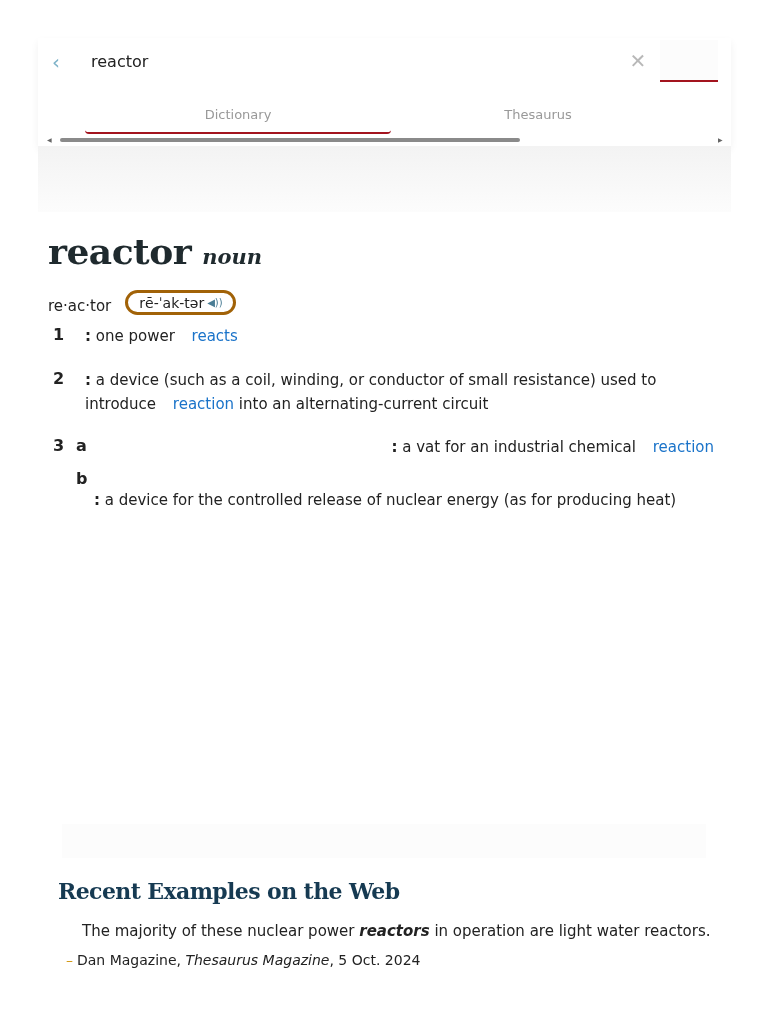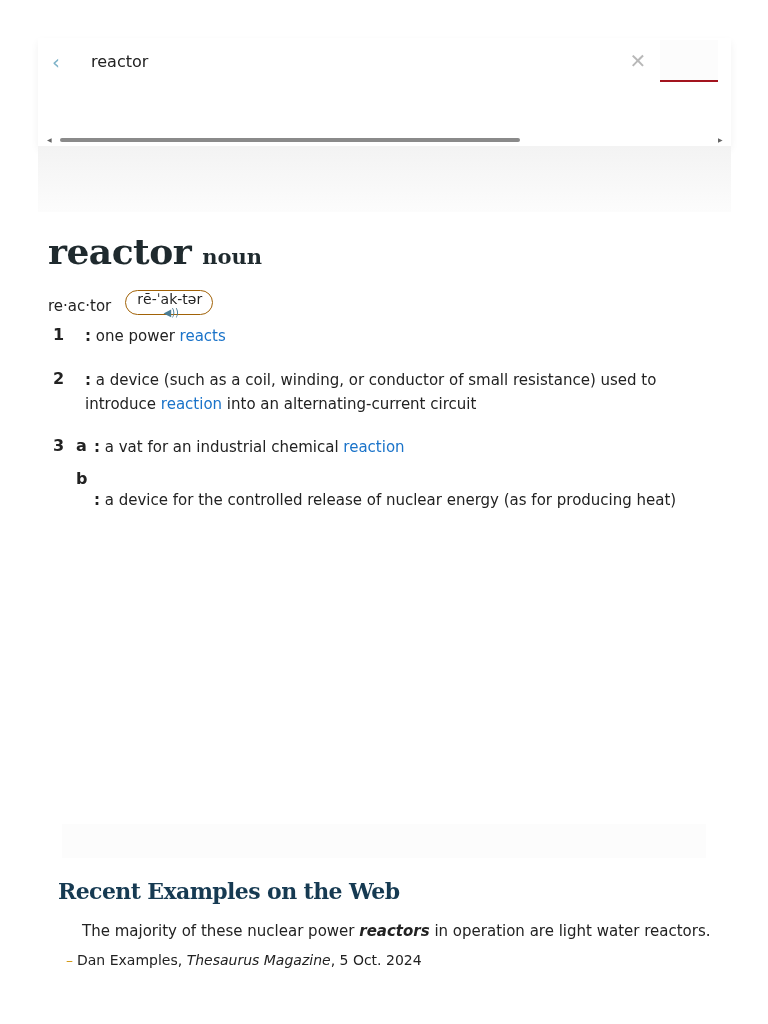--- a/index.html
+++ b/index.html
@@ -48,36 +48,36 @@
       background: linear-gradient(#f3f3f3, #fcfcfc);
     }
 
     .headword-row { position: absolute; left: 48px; top: 230px; height: 48px; white-space: nowrap; }
     .headword {
       font-family: "DejaVu Serif", "Liberation Serif", serif; font-weight: bold;
       font-size: 36px; color: #1f2a2e; letter-spacing: -0.5px;
     }
     .pos {
       font-family: "DejaVu Serif", "Liberation Serif", serif; font-weight: bold;
-      font-size: 21px; color: #1f2a2e; margin-left: 6px;
+      font-size: 21px; color: #1f2a2e; margin-left: 6px; font-style: italic;
     }
 
     .pron-row { position: absolute; left: 48px; top: 289px; height: 26px; display: flex; align-items: flex-end; }
     .syllables { font-size: 15px; color: #222; }
     .pron-pill {
-      margin-left: 14px; height: 25px; padding: 0 10px 0 11px; border: 1px solid #a16207;
-      border-radius: 13px; display: flex; align-items: center; font-size: 14px; color: #222; cursor: pointer; flex-direction: column;
+      margin-left: 14px; height: 25px; padding: 0 10px 0 11px; border: 3px solid #a16207;
+      border-radius: 13px; display: flex; align-items: center; font-size: 14px; color: #222; cursor: pointer;
     }
     .speaker-icon { margin-left: 3px; font-size: 10px; color: #4a7d95; }
 
     .sense { position: absolute; font-size: 15px; color: #222; line-height: 24px; }
     .sense-num { position: absolute; font-weight: bold; font-size: 16px; color: #222; }
     .sense-letter { position: absolute; font-weight: bold; font-size: 16px; color: #222; }
     .colon { font-weight: bold; }
-    .xref { color: #1a73c9; cursor: pointer; }
+    .xref { color: #1a73c9; cursor: pointer; margin-left: 12px; }
 
     .ad-strip {
       position: absolute; left: 62px; top: 824px; width: 644px; height: 34px; background: #fcfcfc;
     }
 
     .examples-title {
       position: absolute; left: 58px; top: 878px;
       font-family: "DejaVu Serif", "Liberation Serif", serif; font-weight: bold;
       font-size: 22px; color: #163a52; letter-spacing: -0.6px;
     }
@@ -87,20 +87,24 @@
     .dash { color: #d49b1a; margin-right: 4px; }
   </style>
 </head>
 <body>
 
 <div class="header">
   <span class="back-btn">‹</span>
   <input class="search-input" type="text" value="reactor" style="">
   <span class="clear-btn">✕</span>
   <div class="search-submit"></div>
+  <div class="tabs">
+    <div class="tab dict">Dictionary</div>
+    <div class="tab thes">Thesaurus</div>
+  </div>
   <span class="scroll-arrow-left">◀</span>
   <div class="hscroll"></div>
   <span class="scroll-arrow-right">▶</span>
 </div>
 <div class="header-fade"></div>
 
 <div class="headword-row">
   <span class="headword">reactor</span>
   <span class="pos">noun</span>
 </div>
@@ -120,32 +124,32 @@
 </div>
 
 <span class="sense-num" style="left:53px; top:369px;">2</span>
 <div class="sense" style="left:85px; top:368px; width:610px;">
   <span class="colon">:</span>
   <span>a device (such as a coil, winding, or conductor of small resistance) used to introduce </span><span class="xref">reaction</span><span> into an alternating-current circuit</span>
 </div>
 
 <span class="sense-num" style="left:53px; top:436px;">3</span>
 <span class="sense-letter" style="left:76px; top:436px;">a</span>
-<div class="sense" style="left:94px; top:435px; width:620px;">
+<div class="sense" style="left:94px; top:435px; width:620px;text-align:right;">
   <span class="colon">:</span>
   <span>a vat for an industrial chemical </span><span class="xref">reaction</span>
 </div>
 
 <span class="sense-letter" style="left:76px; top:469px;">b</span>
 <div class="sense" style="left:94px; top:468px; width:650px; white-space:nowrap;margin-top:20px;">
   <span class="colon">:</span>
   <span>a device for the controlled release of nuclear energy (as for producing heat)</span>
 </div>
 
 <div class="ad-strip"></div>
 
 <div class="examples-title">Recent Examples on the Web</div>
 <div class="example-text">
   <span>The majority of these nuclear power </span><b>reactors</b><span> in operation are light water reactors.</span>
 </div>
 <div class="example-source">
-  <span class="dash">–</span><span>Dan Examples, </span><i>Thesaurus Magazine</i><span>, 5 Oct. 2024</span>
+  <span class="dash">–</span><span>Dan Magazine, </span><i>Thesaurus Magazine</i><span>, 5 Oct. 2024</span>
 </div>
 
 </body></html>

